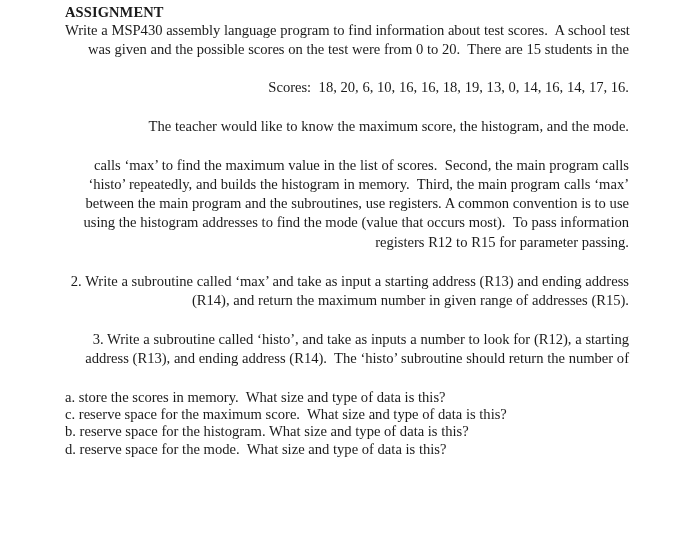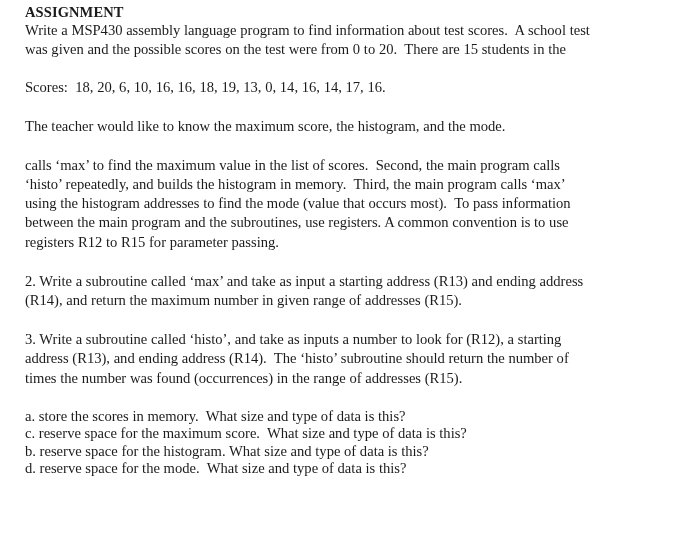--- a/index.html
+++ b/index.html
@@ -16,20 +16,21 @@
     color: #1b1b1b;
     -webkit-font-smoothing: antialiased;
   }
   #page {
     position: relative;
     width: 607px;
     height: 536px;
     background: #ffffff;
     box-sizing: border-box;
     padding: 2px 18px 0 25px;
+    margin-left: 40px;
   }
   .doc-title {
     font-size: 14.5px;
     font-weight: bold;
     letter-spacing: 0.1px;
     line-height: 18px;
     margin: 0 0 0 0;
     padding-top: 1px;
   }
   .para {
@@ -37,20 +38,21 @@
     line-height: 19.2px;
     margin: 0;
     text-align: left;
     letter-spacing: -0.02px;
     word-spacing: 0.1px;
     max-width: 644px;
   }
   .para .ln {
     display: block;
     white-space: pre;
+    text-align: right;
   }
   .gap-md { height: 19px; }
   .gap-lg { height: 20px; }
   .list-block {
     font-size: 14.6px;
     line-height: 17.4px;
     margin: 0;
     max-width: 644px;
   }
   .list-block .ln {
@@ -80,38 +82,37 @@
 
   <div class="para">
     <span class="ln">The teacher would like to know the maximum score, the histogram, and the mode.</span>
   </div>
 
   <div class="gap-lg"></div>
 
   <div class="para">
     <span class="ln">calls ‘max’ to find the maximum value in the list of scores.  Second, the main program calls</span>
     <span class="ln">‘histo’ repeatedly, and builds the histogram in memory.  Third, the main program calls ‘max’</span>
+    <span class="ln">between the main program and the subroutines, use registers. A common convention is to use</span>
     <span class="ln">using the histogram addresses to find the mode (value that occurs most).  To pass information</span>
-    <span class="ln">between the main program and the subroutines, use registers. A common convention is to use</span>
     <span class="ln">registers R12 to R15 for parameter passing.</span>
   </div>
 
   <div class="gap-lg"></div>
 
   <div class="para">
     <span class="ln">2. Write a subroutine called ‘max’ and take as input a starting address (R13) and ending address</span>
     <span class="ln">(R14), and return the maximum number in given range of addresses (R15).</span>
   </div>
 
   <div class="gap-lg"></div>
 
   <div class="para">
     <span class="ln">3. Write a subroutine called ‘histo’, and take as inputs a number to look for (R12), a starting</span>
     <span class="ln">address (R13), and ending address (R14).  The ‘histo’ subroutine should return the number of</span>
-    <span class="ln">times the number was found (occurrences) in the range of addresses (R15).</span>
   </div>
 
   <div class="gap-lg"></div>
 
   <div class="list-block">
     <span class="ln">a. store the scores in memory.  What size and type of data is this?</span>
     <span class="ln">c. reserve space for the maximum score.  What size and type of data is this?</span>
     <span class="ln">b. reserve space for the histogram. What size and type of data is this?</span>
     <span class="ln">d. reserve space for the mode.  What size and type of data is this?</span>
   </div>

